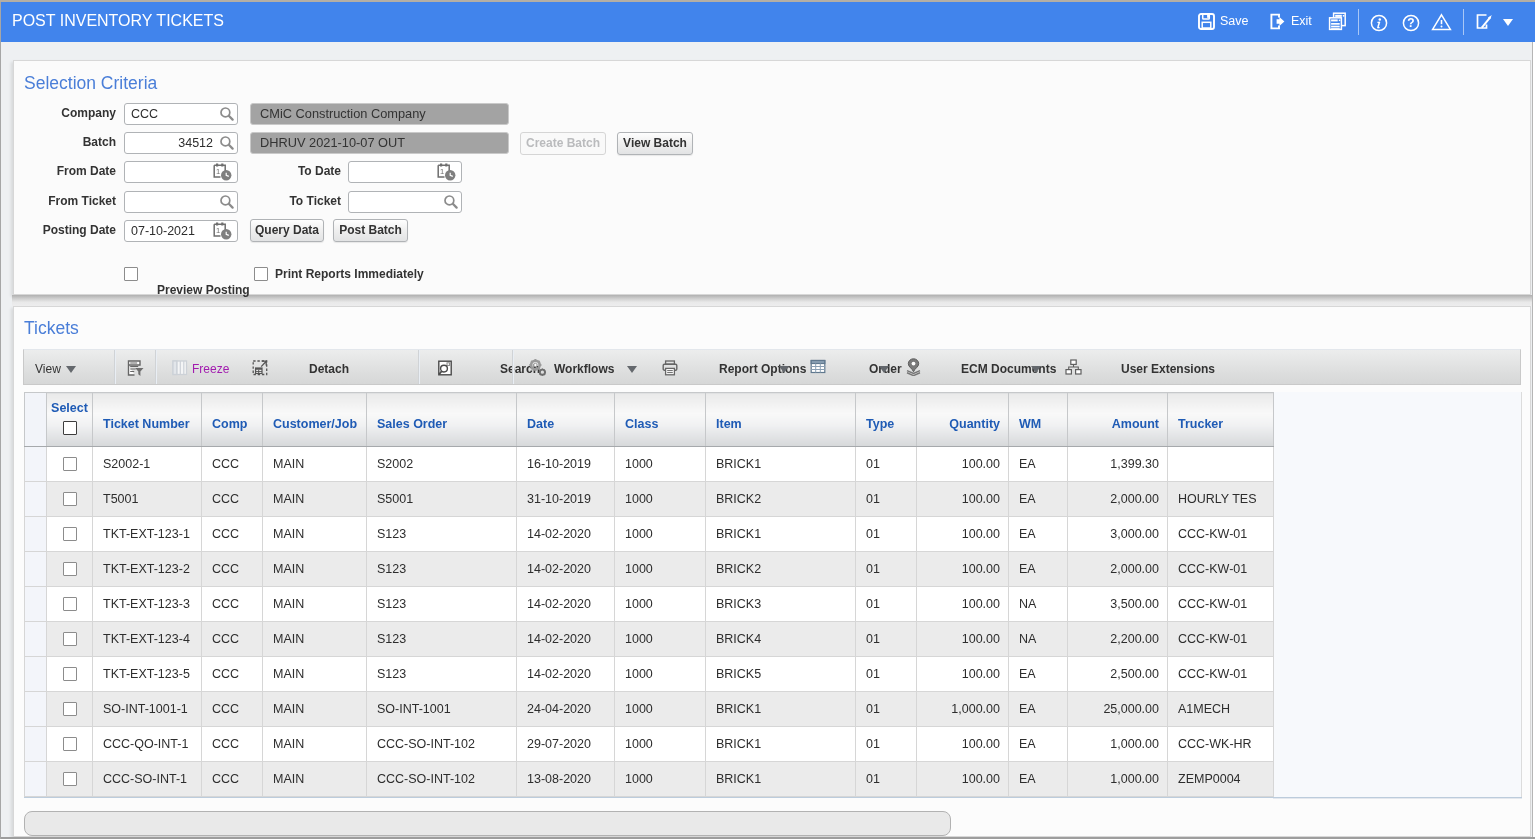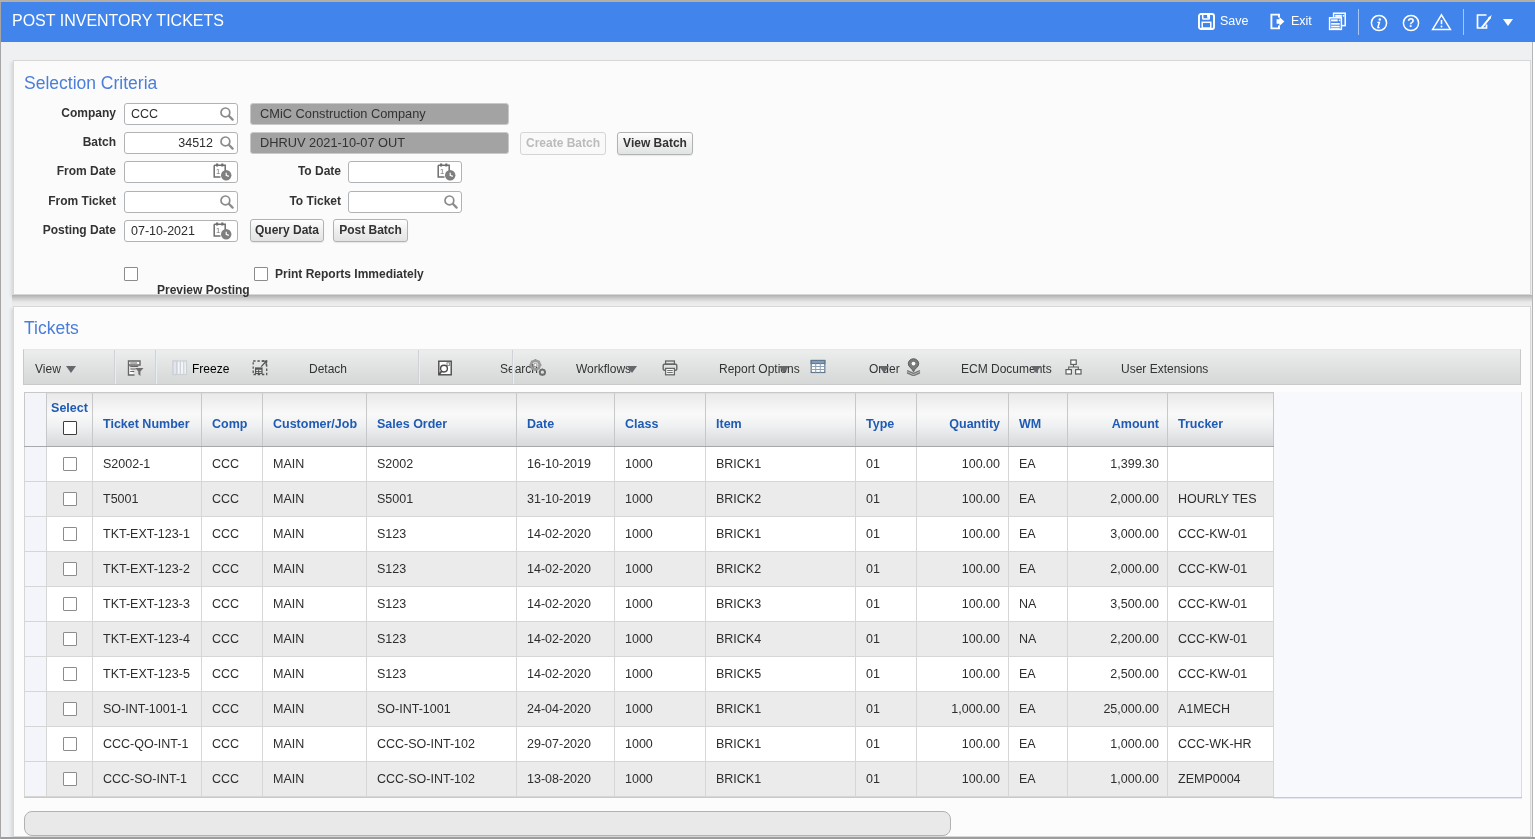--- a/index.html
+++ b/index.html
@@ -38,22 +38,22 @@
 .cb{width:12px;height:12px;background:#fff;border:1px solid #8c8c8c;border-radius:1px;}
 .cblbl{font-size:12px;font-weight:bold;color:#333;height:14px;line-height:14px;}
 
 #splitter{left:12px;top:295px;width:1520px;height:11px;
   background:linear-gradient(#b0b0b0,#cccccc 30%,#e9e9e9 65%,#ededee);}
 
 #toolbar{left:23px;top:349px;width:1498px;height:36px;
   background:linear-gradient(#eceded,#dcdddd 70%,#d6d7d7);border:1px solid #c9c9c9;border-top-color:#e3e7ec;box-sizing:border-box;}
 .tsep{position:absolute;top:350px;height:34px;width:1px;background:#e9eef4;box-shadow:-1px 0 0 #d0d3d6;}
 .tb{font-size:12px;color:#333;top:362px;height:14px;line-height:14px;}
-.tbb{font-weight:normal;padding-left:36px;}
-.tbdis{color:#000000;}
+.tbb{font-weight:bold;padding-left:36px;}
+.tbdis{color:#a21caf;}
 .mag{width:15px;height:15px;}
 .cal{width:19px;height:18px;}
 .tri{width:0;height:0;border-left:5.5px solid transparent;border-right:5.5px solid transparent;
      border-top:7px solid #64686d;}
 
 #tblwrap{left:24px;top:392px;}
 table{border-collapse:collapse;table-layout:fixed;}
 td,th{padding:0;overflow:hidden;white-space:nowrap;font-size:12.5px;}
 th{border:1px solid #c6c8ca;border-bottom-color:#a6a9ac;height:53px;
    background:linear-gradient(#e9e9e9 0%,#f9f9f9 38%,#f0f1f2 60%,#d6d8da 100%);
@@ -208,21 +208,21 @@
 <div class="abs cblbl" style="left:145px;top:283px;margin-left:12px;">Preview Posting</div>
 <div class="abs cb" style="left:254px;top:267px;"></div>
 <div class="abs cblbl" style="left:275px;top:267px;">Print Reports Immediately</div>
 
 <div id="toolbar" class="abs"></div>
 <div class="abs tb" style="left:35px;">View</div>
 <div class="abs tri" style="left:66px;top:366px;"></div>
 <div class="abs tb tbdis" style="left:192px;">Freeze</div>
 <div class="abs tb tbb" style="left:273px;">Detach</div>
 <div class="abs tb tbb" style="left:464px;">Search</div>
-<div class="abs tb tbb" style="left:540px;text-align:right;">Workflows</div>
+<div class="abs tb tbb" style="left:518px;text-align:right;">Workflows</div>
 <div class="abs tri" style="left:627px;top:366px;"></div>
 <div class="abs tb tbb" style="left:683px;">Report Options</div>
 <div class="abs tri" style="left:779px;top:366px;"></div>
 <div class="abs tb tbb" style="left:833px;">Order</div>
 <div class="abs tri" style="left:879px;top:366px;"></div>
 <div class="abs tb tbb" style="left:925px;">ECM Documents</div>
 <div class="abs tri" style="left:1031px;top:366px;"></div>
 <div class="abs tb tbb" style="left:1085px;">User Extensions</div>
 <div class="tsep" style="left:115px;"></div>
 <div class="tsep" style="left:156px;"></div>

